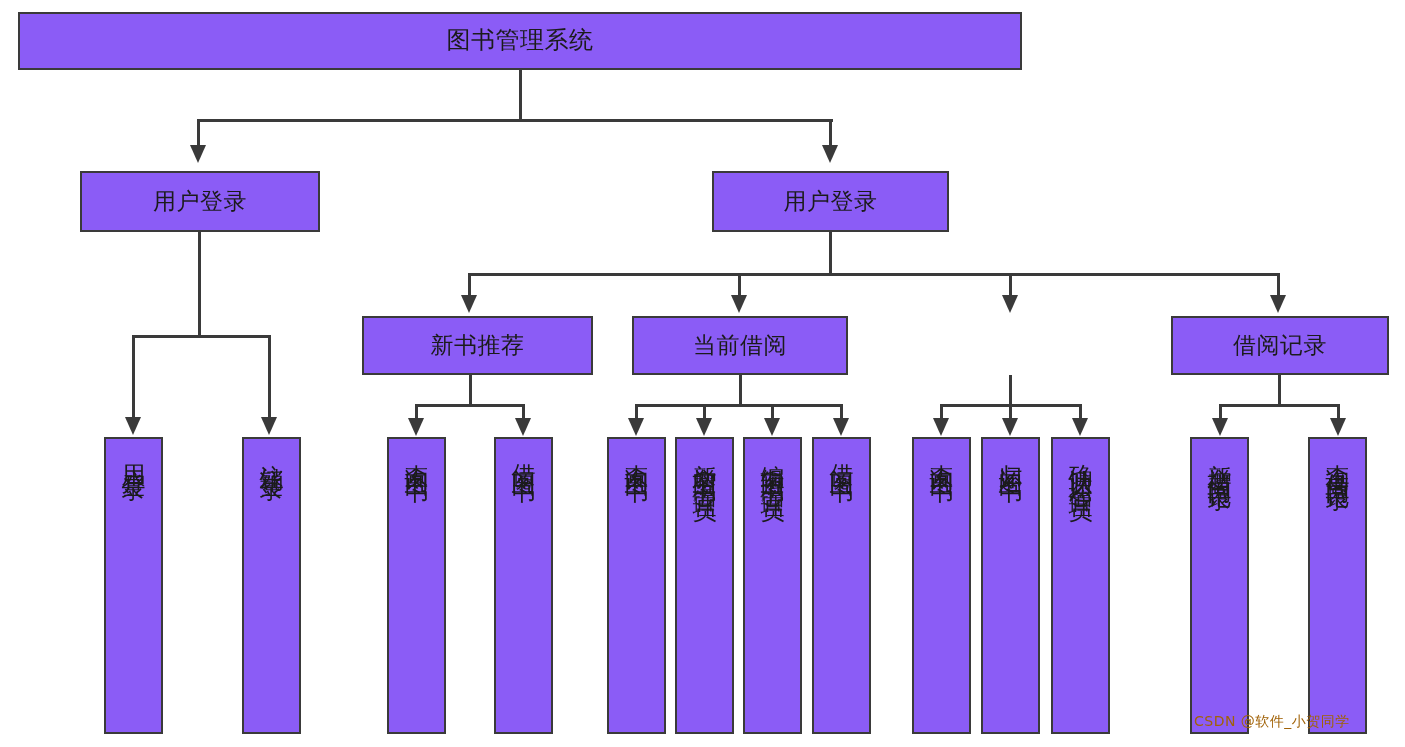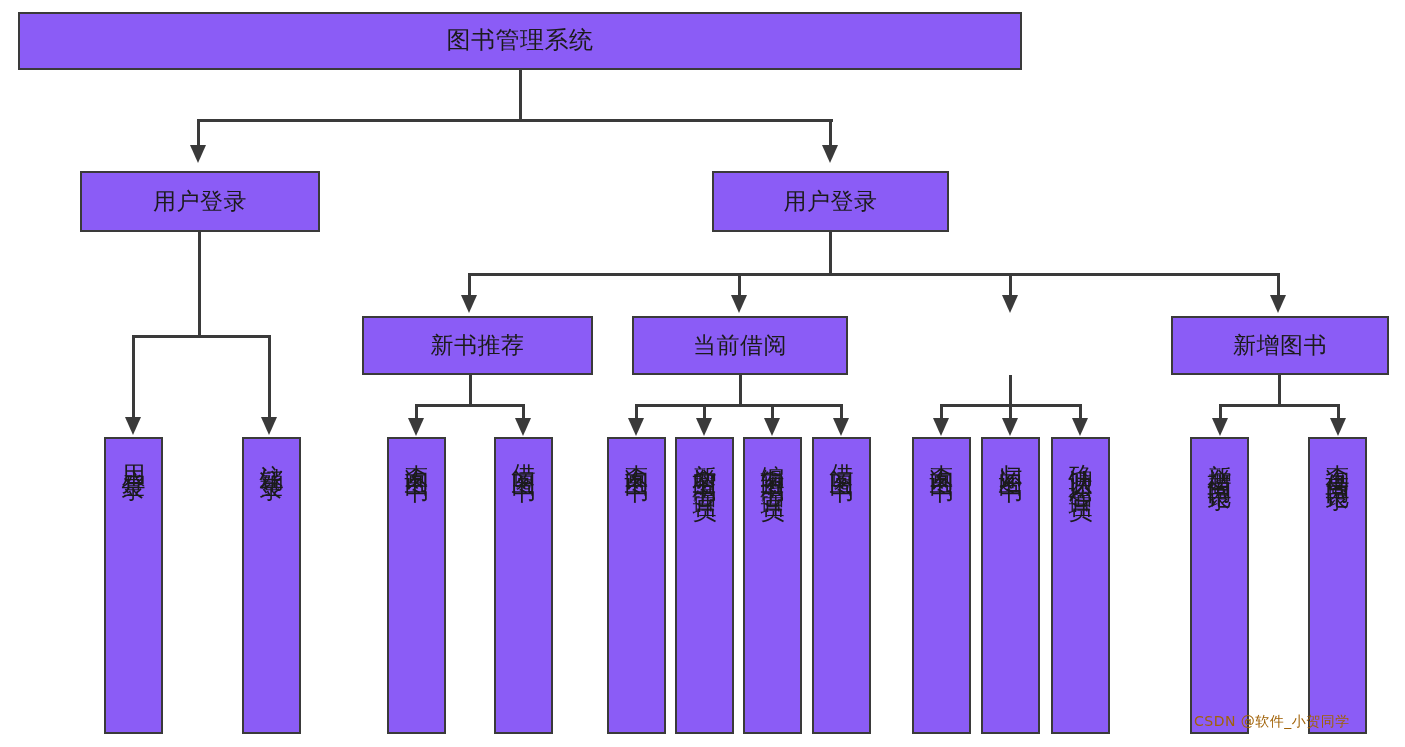--- a/index.html
+++ b/index.html
@@ -124,21 +124,21 @@
   <div class="conn v" style="left:1277px; top:273px; width:3px; height:24px;"></div>
   <div class="arrow" style="left:1270px; top:295px;"></div>
 
   <div class="node horiz" style="left:362px; top:316px; width:231px; height:59px;">
     <span class="label">新书推荐</span>
   </div>
   <div class="node horiz" style="left:632px; top:316px; width:216px; height:59px;">
     <span class="label">当前借阅</span>
   </div>
   <div class="node horiz" style="left:1171px; top:316px; width:218px; height:59px;">
-    <span class="label">新增图书</span>
+    <span class="label">借阅记录</span>
   </div>
 
   <div class="conn v" style="left:469px; top:375px; width:3px; height:30px;"></div>
   <div class="conn h" style="left:415px; top:404px; width:110px; height:3px;"></div>
   <div class="conn v" style="left:415px; top:404px; width:3px; height:16px;"></div>
   <div class="arrow" style="left:408px; top:418px;"></div>
   <div class="conn v" style="left:522px; top:404px; width:3px; height:16px;"></div>
   <div class="arrow" style="left:515px; top:418px;"></div>
 
   <div class="conn v" style="left:739px; top:375px; width:3px; height:30px;"></div>

